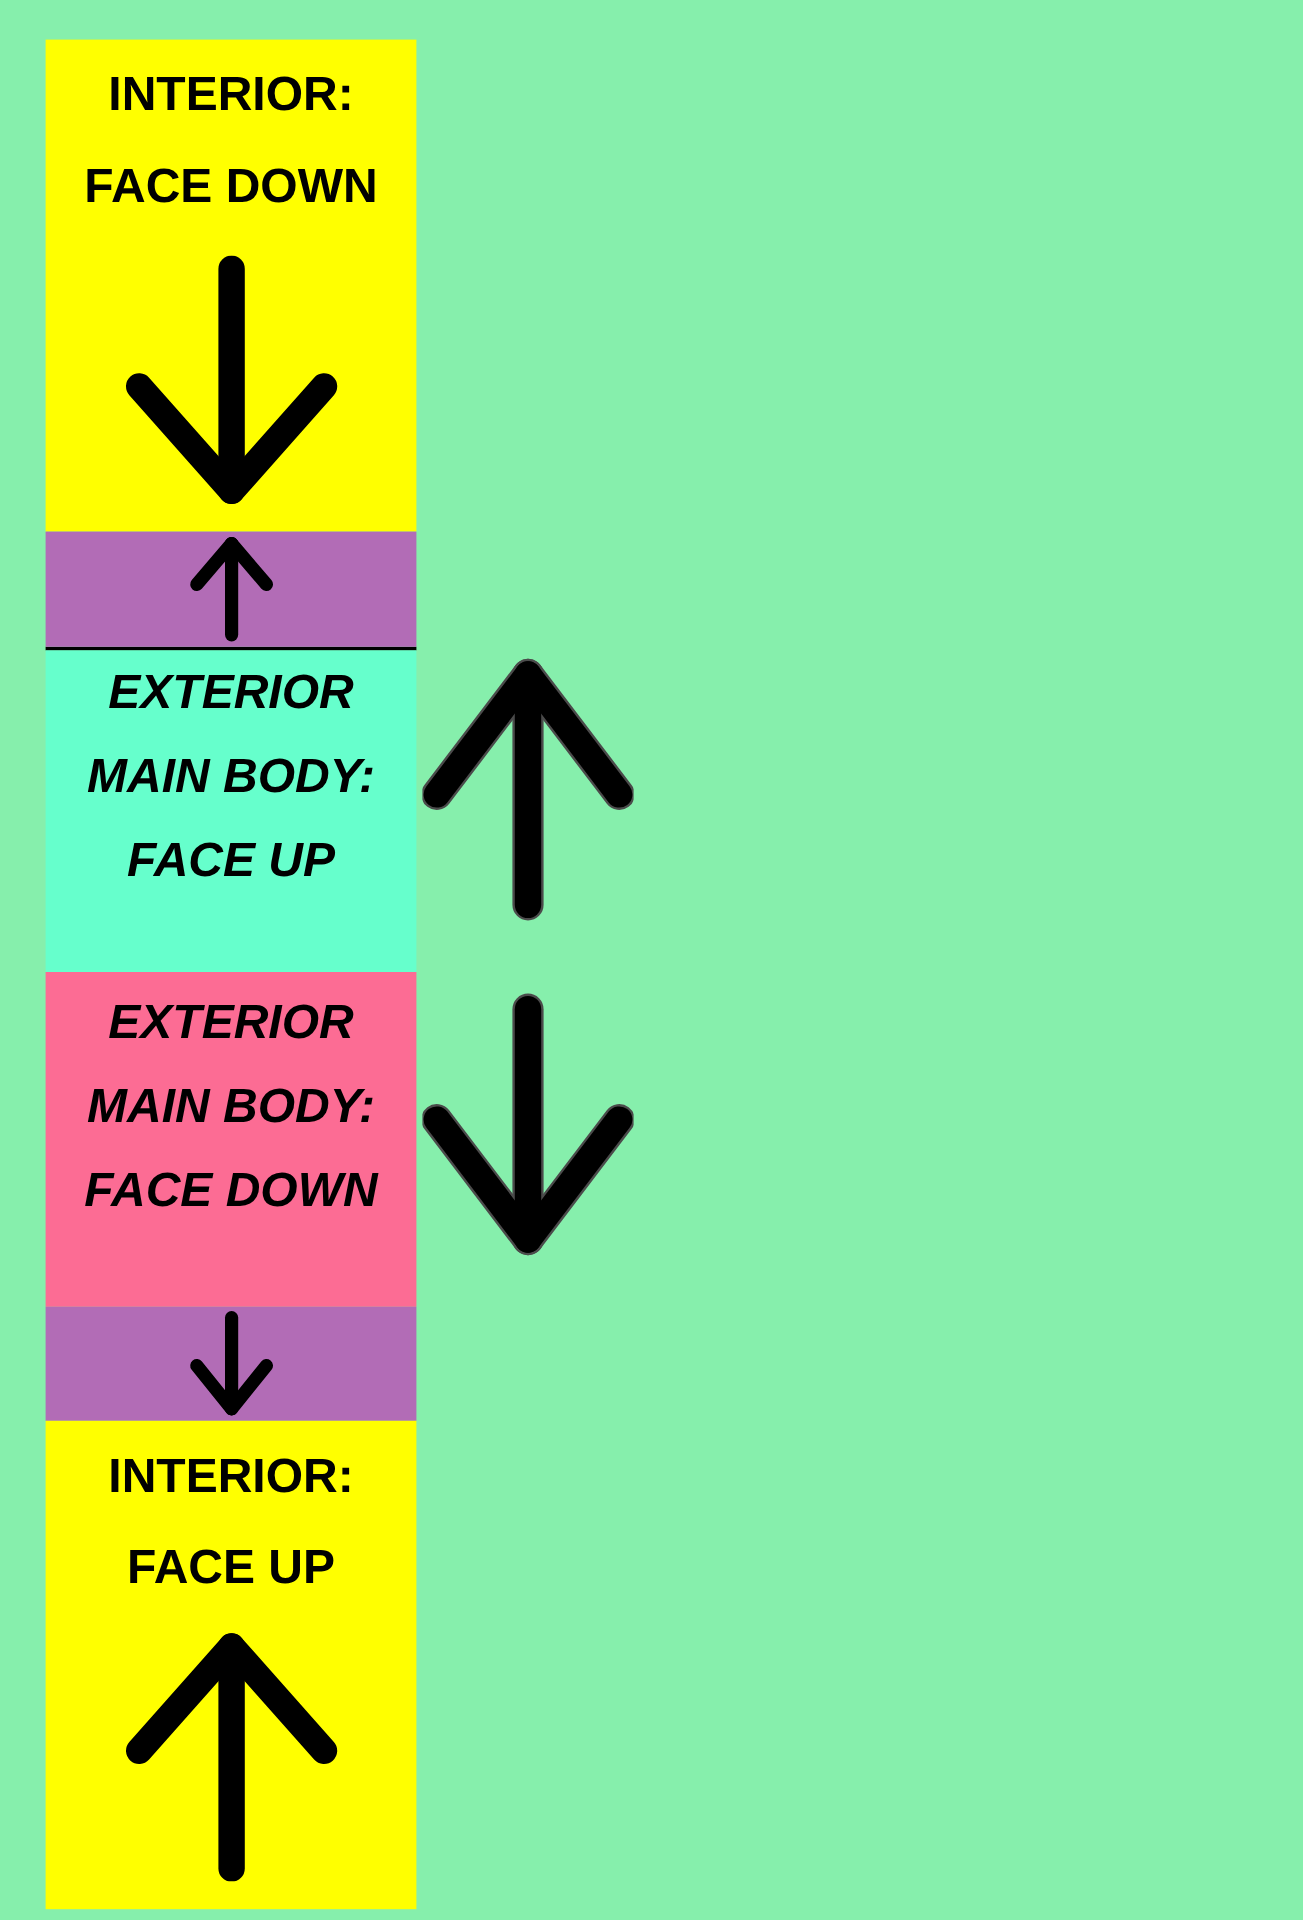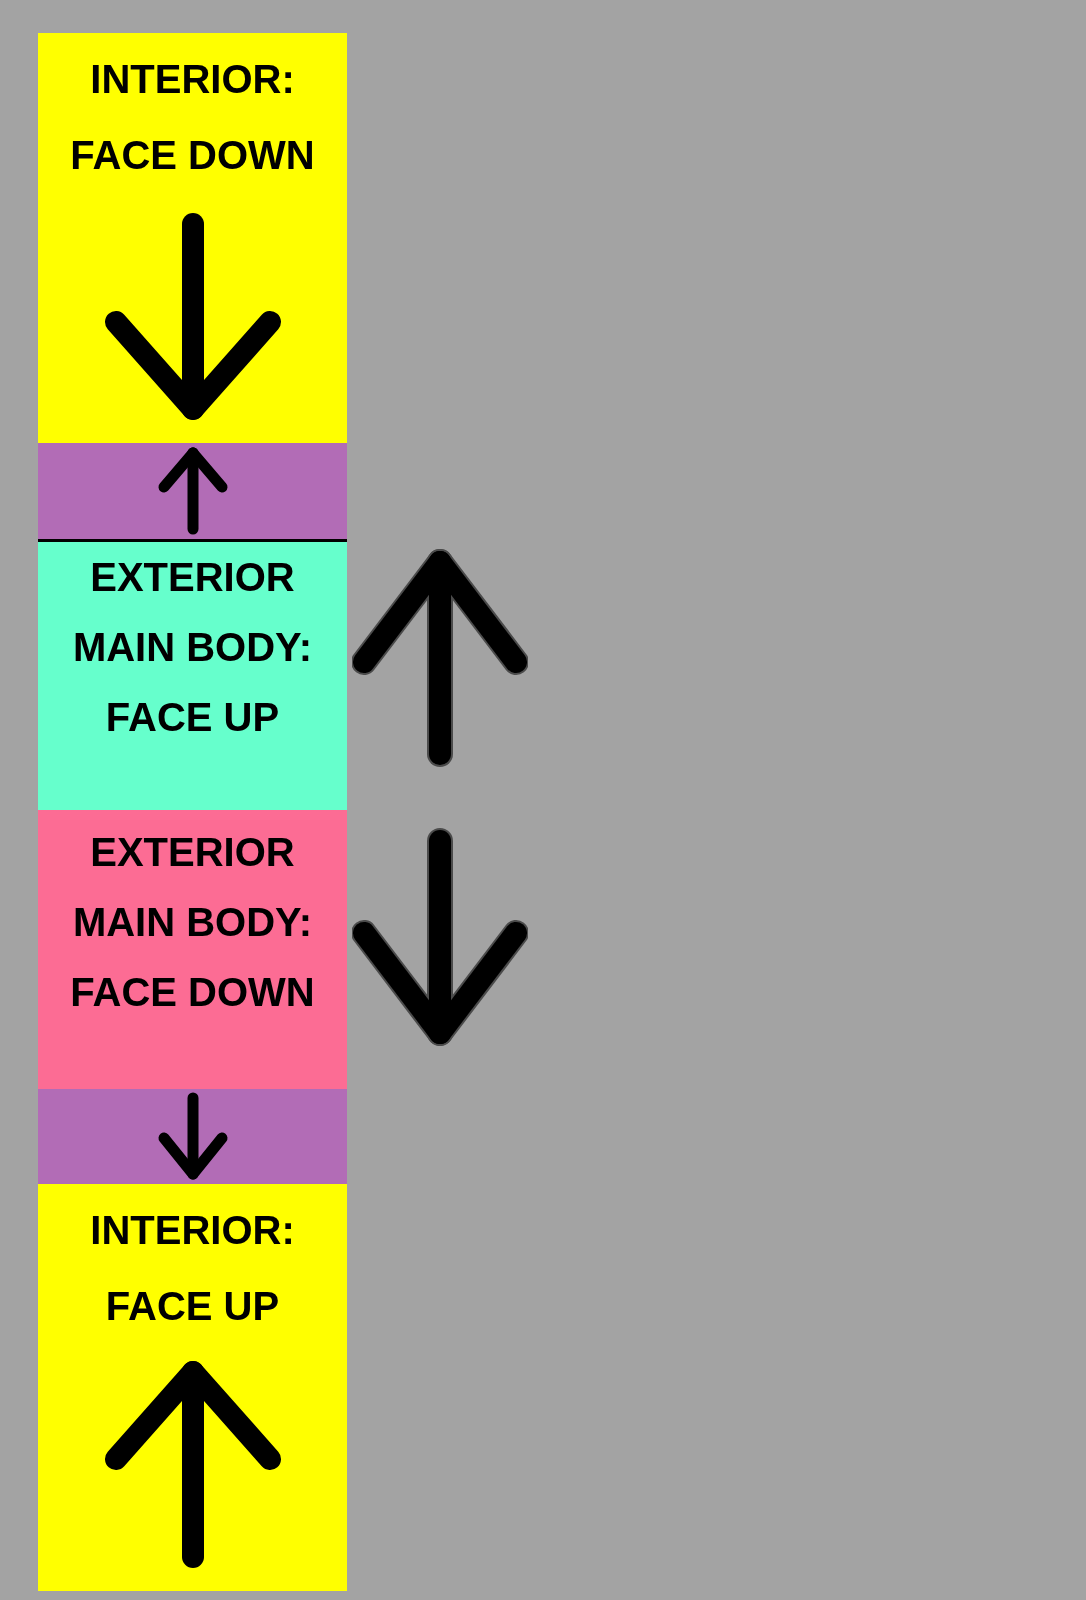--- a/index.html
+++ b/index.html
@@ -10,21 +10,21 @@
     width: 1086px;
     height: 1600px;
     background: #000;
     overflow: hidden;
     font-family: "Liberation Sans", sans-serif;
   }
   .canvas {
     position: relative;
     width: 1086px;
     height: 1600px;
-    background: #a3a3a3;
+    background: #86efac;
   }
   .strip {
     position: absolute;
     left: 38px;
     top: 33px;
     width: 309px;
   }
   .block {
     position: relative;
     width: 100%;
@@ -40,21 +40,21 @@
   .block.s5 { height: 399px; }
 
   .label-line {
     font-size: 40px;
     font-weight: 700;
     color: #000;
     letter-spacing: 0px;
     white-space: nowrap;
   }
   .lh76 { line-height: 76px; }
-  .lh70 { line-height: 70px; }
+  .lh70 { line-height: 70px; font-style: italic; }
   .pt8  { padding-top: 8px; }
   .pt7  { padding-top: 7px; }
 
   .arrow-large-down { display: block; margin: 20px auto 0 auto; }
   .arrow-large-up   { display: block; margin: 9px auto 0 auto; }
   .arrow-small-up   { display: block; margin: 2px auto 0 auto; }
   .arrow-small-down { display: block; margin: 3px auto 0 auto; }
 
   .mid-arrow { position: absolute; }
   .mid-arrow.up   { left: 352px; top: 547px; }

